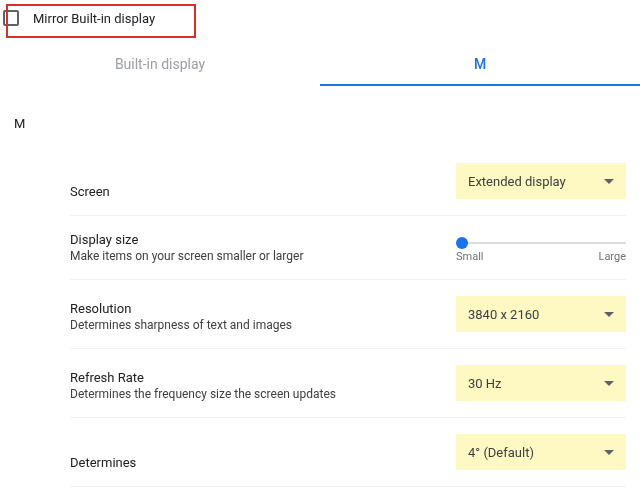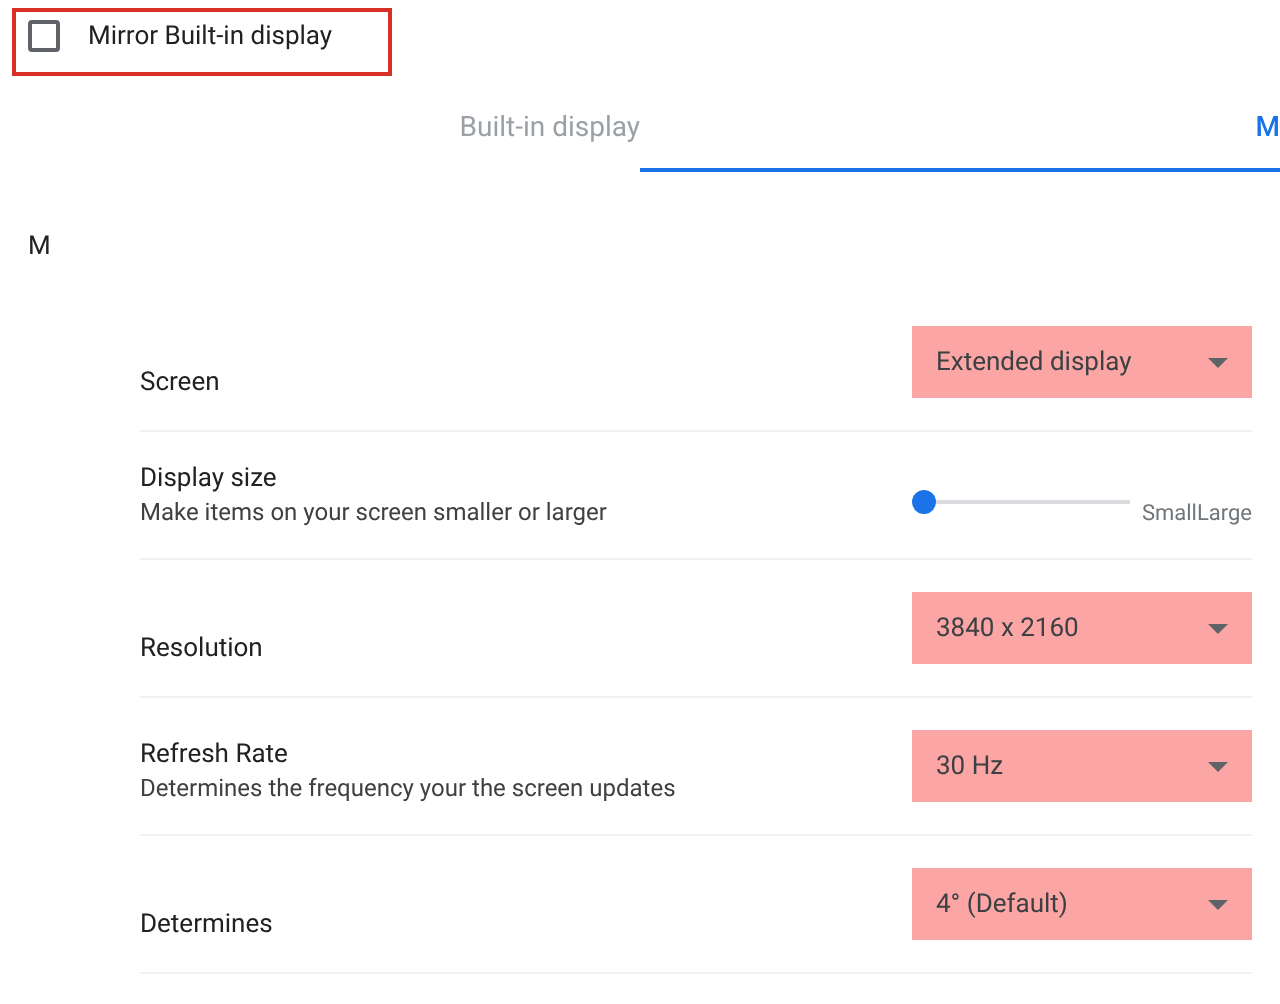--- a/index.html
+++ b/index.html
@@ -7,21 +7,21 @@
     margin: 0;
     font-family: Roboto, Arial, sans-serif;
     font-size: 13px;
     color: #202124;
     background: #fff;
     width: 640px;
   }
   .mirror-row {
     display: flex;
     align-items: center;
-    padding: 10px 14px;
+    padding: 10px 3px;
     gap: 14px;
   }
   .checkbox {
     width: 16px;
     height: 16px;
     border: 2px solid #5f6368;
     border-radius: 2px;
   }
   .mirror-label {
     color: #202124;
@@ -36,21 +36,21 @@
     border: 2px solid #d93025;
     pointer-events: none;
   }
   .tabs {
     display: flex;
     width: 100%;
     margin-top: 10px;
   }
   .tab {
     flex: 1;
-    text-align: right;
+    text-align: center;
     padding: 10px 0 12px;
     font-size: 14px;
     color: #9aa0a6;
     cursor: pointer;
   }
   .tab.active {
     color: #1a73e8;
     font-weight: 500;
     border-bottom: 2px solid #1a73e8;
   }
@@ -69,39 +69,39 @@
     padding: 16px 0;
     border-bottom: 1px solid #f1f1f1;
     min-height: 52px;
   }
   .row:last-child { border-bottom: none; }
   .row-label { font-size: 13px; color: #202124; }
   .row-sub { font-size: 12px; color: #404040; margin-top: 2px; }
   .select {
     width: 170px;
     height: 36px;
-    background: #fca5a5;
+    background: #fef9c3;
     display: flex;
     align-items: center;
     justify-content: space-between;
     padding: 0 12px;
     color: #3c4043;
     font-size: 13px;
     cursor: pointer;
   }
   .caret {
     width: 0; height: 0;
     border-left: 5px solid transparent;
     border-right: 5px solid transparent;
     border-top: 5px solid #5f6368;
   }
   .slider-wrap {
     width: 170px;
     display: flex;
-    flex-direction: row;
+    flex-direction: column;
     gap: 6px;
   }
   .slider-track {
     position: relative;
     height: 2px;
     background: #dadce0;
     width: 100%;
   }
   .slider-thumb {
     position: absolute;
@@ -161,31 +161,32 @@
         <div class="slider-labels">
           <span>Small</span>
           <span>Large</span>
         </div>
       </div>
     </div>
 
     <div class="row">
       <div>
         <div class="row-label">Resolution</div>
+        <div class="row-sub">Determines sharpness of text and images</div>
       </div>
       <div class="select">
         <span>3840 x 2160</span>
         <span class="caret"></span>
       </div>
     </div>
 
     <div class="row">
       <div>
         <div class="row-label">Refresh Rate</div>
-        <div class="row-sub">Determines the frequency your the screen updates</div>
+        <div class="row-sub">Determines the frequency size the screen updates</div>
       </div>
       <div class="select">
         <span>30 Hz</span>
         <span class="caret"></span>
       </div>
     </div>
 
     <div class="row">
       <div>
         <div class="row-label">Determines</div>

